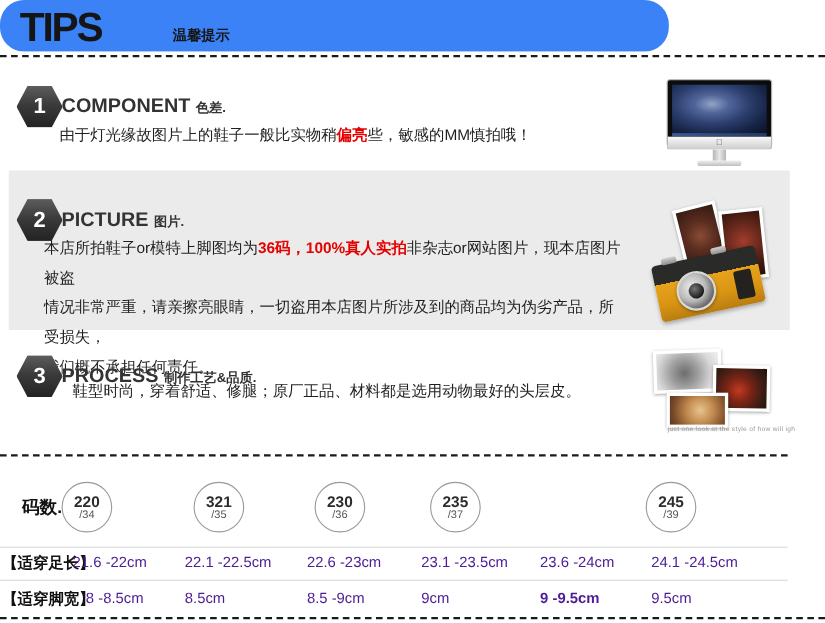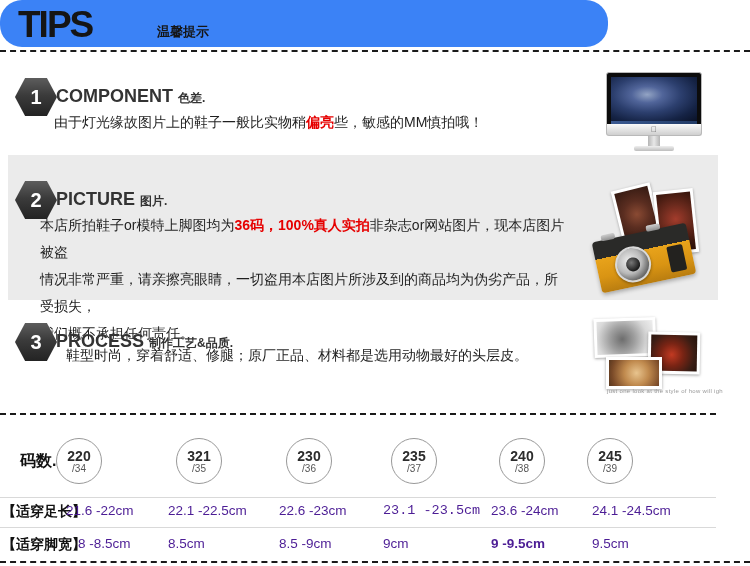--- a/index.html
+++ b/index.html
@@ -180,36 +180,32 @@
     <span class="eu">/35</span>
   </div>
   <div class="circle" style="left:286px;">
     <span class="mm">230</span>
     <span class="eu">/36</span>
   </div>
   <div class="circle" style="left:391px;">
     <span class="mm">235</span>
     <span class="eu">/37</span>
   </div>
-  <div class="circle" style="left:499px;">
-    <span class="mm">240</span>
-    <span class="eu">/38</span>
-  </div>
   <div class="circle" style="left:587px;">
     <span class="mm">245</span>
     <span class="eu">/39</span>
   </div>
 
   <div class="hr h1"></div>
 
   <div class="row-label rowY1">【适穿足长】</div>
   <span class="cell rowY1" style="left:66px;">21.6 -22cm</span>
   <span class="cell rowY1" style="left:168px;">22.1 -22.5cm</span>
   <span class="cell rowY1" style="left:279px;">22.6 -23cm</span>
-  <span class="cell rowY1" style="left:383px;font-family:Liberation Mono, monospace;">23.1 -23.5cm</span>
+  <span class="cell rowY1" style="left:383px;">23.1 -23.5cm</span>
   <span class="cell rowY1" style="left:491px;">23.6 -24cm</span>
   <span class="cell rowY1" style="left:592px;">24.1 -24.5cm</span>
 
   <div class="hr h2"></div>
 
   <div class="row-label rowY2">【适穿脚宽】</div>
   <span class="cell rowY2" style="left:66px;margin-left:12px;">8 -8.5cm</span>
   <span class="cell rowY2" style="left:168px;">8.5cm</span>
   <span class="cell rowY2" style="left:279px;">8.5 -9cm</span>
   <span class="cell rowY2" style="left:383px;">9cm</span>

